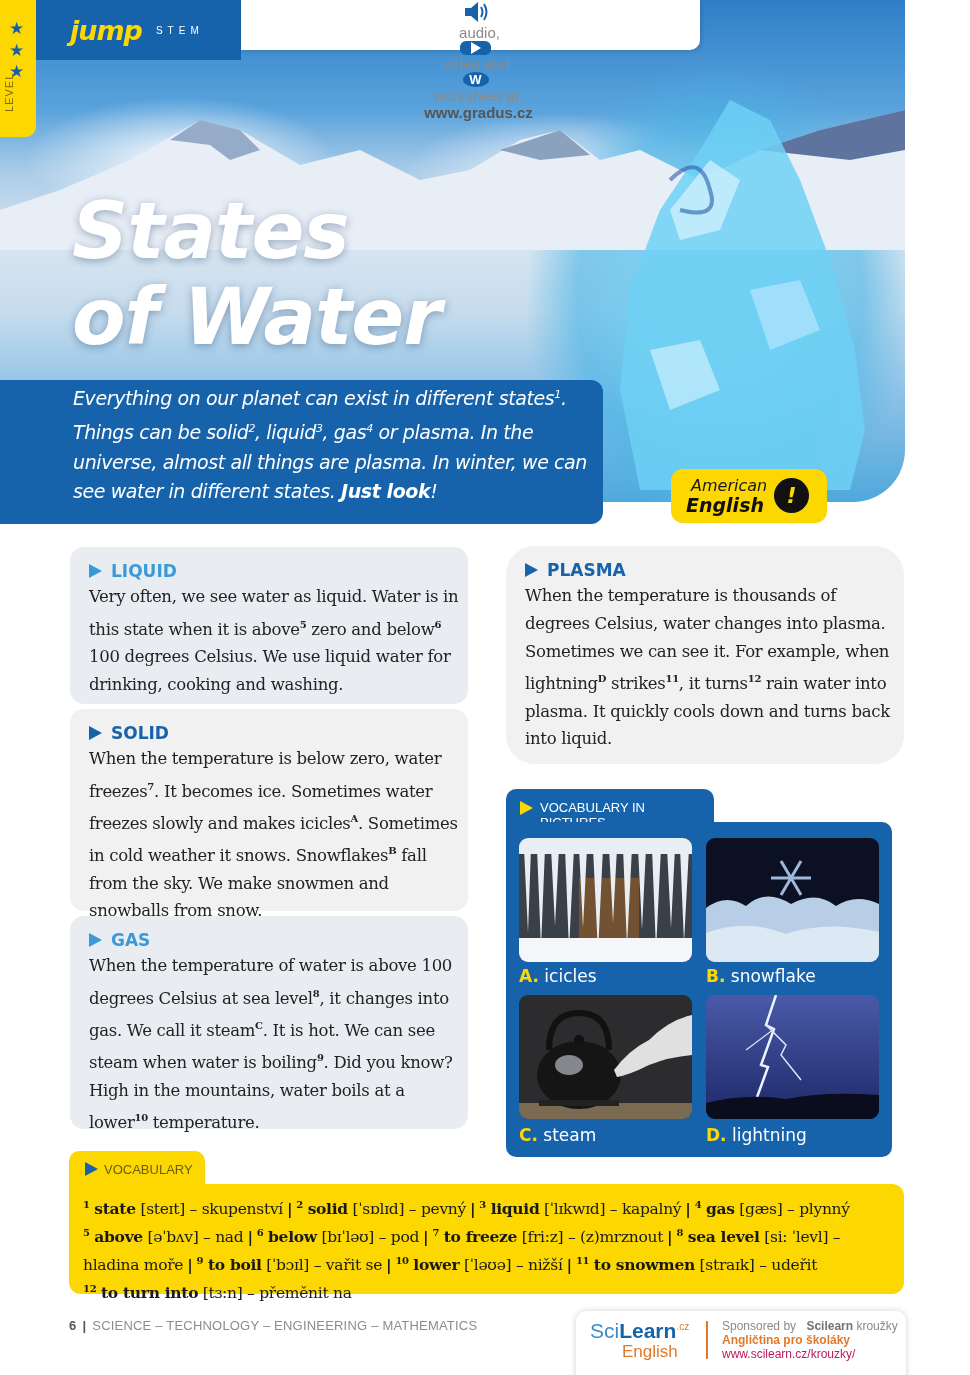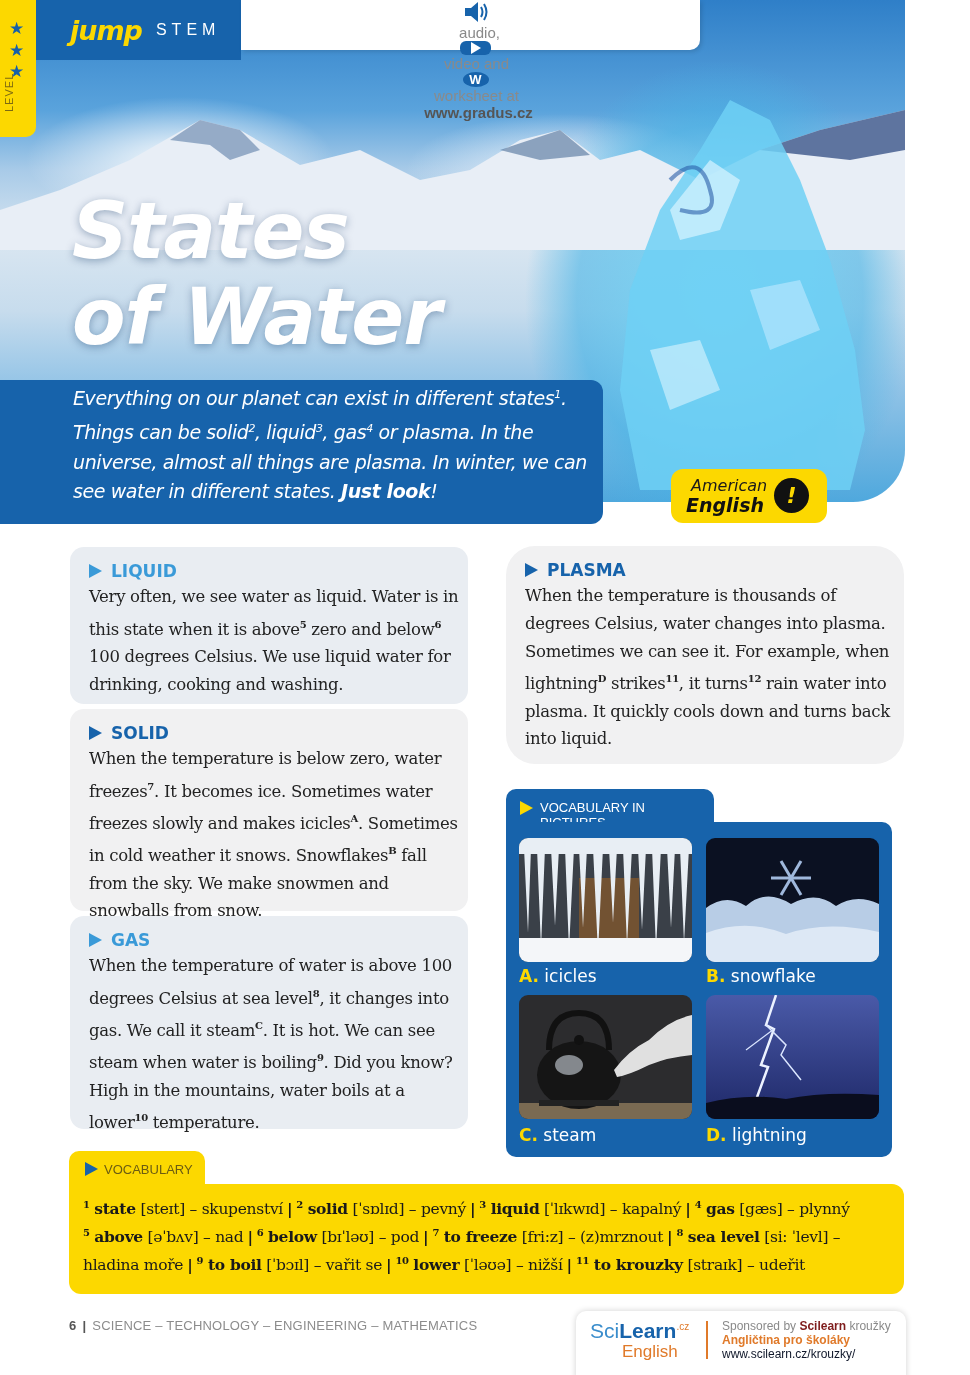--- a/index.html
+++ b/index.html
@@ -16,21 +16,21 @@
   .mountains { position: absolute; left: 0; top: 90px; width: 905px; height: 160px; }
   .ice-block { position: absolute; left: 610px; top: 90px; width: 260px; height: 400px; }
   .hero-title { position: absolute; left: 72px; top: 188px; color: #ffffff; font-family: "DejaVu Sans", sans-serif; font-weight: bold; font-style: italic; font-size: 78px; line-height: 86px; letter-spacing: -1px; text-shadow: 0 2px 8px rgba(0,40,90,0.35); }
 
   
   .level-tab { position: absolute; left: 0; top: 0; width: 36px; height: 137px; background: #fcd800; border-bottom-right-radius: 10px; z-index: 5; }
   .level-tab .star { position: absolute; left: 9px; color: #1660a9; font-size: 17px; line-height: 17px; }
   .level-tab .lvl { position: absolute; left: 3px; top: 112px; transform: rotate(-90deg); transform-origin: left top; color: #7d6a10; font-size: 11px; letter-spacing: 1px; font-family: "Liberation Sans", sans-serif; width: 40px; }
   .brand-bar { position: absolute; left: 36px; top: 0; width: 205px; height: 60px; background: #1763ab; z-index: 4; display: flex; align-items: center; }
   .brand-jump { margin-left: 34px; color: #fcd800; font-family: "DejaVu Sans", sans-serif; font-weight: bold; font-style: italic; font-size: 27px; letter-spacing: -1px; }
-  .brand-stem { margin-left: 14px; color: #ffffff; font-family: "Liberation Sans", sans-serif; font-size: 16px; letter-spacing: 5px; }
+  .brand-stem { margin-left: 14px; color: #ffffff; font-family: "Liberation Sans", sans-serif; font-size: 10px; letter-spacing: 5px; }
   .media-bar { position: absolute; left: 241px; top: 0; width: 459px; height: 50px; background: #ffffff; border-bottom-right-radius: 10px; z-index: 4; display: flex; align-items: center; padding-left: 12px; box-shadow: 2px 2px 4px rgba(0,0,0,0.12); font-family: "Liberation Sans", sans-serif; font-size: 15px; color: #8a8a8a; flex-direction: column; }
   .media-bar .ic { display: inline-flex; align-items: center; justify-content: center; }
   .media-bar .speaker { width: 28px; height: 24px; }
   .media-bar .play-ic { width: 31px; height: 26px; background: #1763ab; border-radius: 6px; margin: 0 8px 0 6px; }
   .media-bar .w-ic { width: 26px; height: 26px; background: #1763ab; border-radius: 50%; color: #fff; font-weight: bold; font-size: 13px; margin: 0 8px 0 6px; }
   .media-bar .txt { margin-left: 6px; }
   .media-bar .site { color: #555555; font-weight: bold; margin-left: 4px; }
 
   
   .intro { position: absolute; left: 0; top: 380px; width: 603px; height: 144px; background: #1763ab; border-radius: 0 12px 12px 0; z-index: 3; padding: 0 0 0 73px; color: #ffffff; font-family: "DejaVu Sans", sans-serif; font-style: italic; font-size: 19px; line-height: 29.5px; letter-spacing: -0.4px; }
@@ -75,23 +75,23 @@
   .footer-left { position: absolute; left: 69px; top: 1318px; font-family: "Liberation Sans", sans-serif; font-size: 13px; color: #8c8c8c; letter-spacing: 0.2px; }
   .footer-left .pg { color: #555; font-weight: bold; }
   .footer-left .bar { color: #555; margin: 0 6px; font-weight: bold; }
   .sponsor { position: absolute; left: 576px; top: 1311px; width: 330px; height: 70px; background: #ffffff; border-radius: 10px 10px 0 0; box-shadow: 0 0 6px rgba(0,0,0,0.18); }
   .sponsor .sci { position: absolute; left: 14px; top: 8px; font-family: "Liberation Sans", sans-serif; font-size: 21px; color: #3a8dcc; }
   .sponsor .sci b { color: #1763ab; font-weight: bold; }
   .sponsor .sci sup { font-size: 10px; color: #e07a2a; }
   .sponsor .eng { position: absolute; left: 46px; top: 31px; font-family: "Liberation Sans", sans-serif; font-size: 17px; color: #e07a2a; }
   .sponsor .vline { position: absolute; left: 130px; top: 10px; width: 2px; height: 38px; background: #e07a2a; }
   .sponsor .s1 { position: absolute; left: 146px; top: 8px; font-family: "Liberation Sans", sans-serif; font-size: 12px; color: #8a8a8a; }
-  .sponsor .s1 b { color: #7f1d1d; }
+  .sponsor .s1 b { color: #737373; margin-left: 7px; }
   .sponsor .s2 { position: absolute; left: 146px; top: 22px; font-family: "Liberation Sans", sans-serif; font-size: 12px; color: #e07a2a; font-weight: bold; }
-  .sponsor .s3 { position: absolute; left: 146px; top: 36px; font-family: "Liberation Sans", sans-serif; font-size: 12px; color: #0f172a; }
+  .sponsor .s3 { position: absolute; left: 146px; top: 36px; font-family: "Liberation Sans", sans-serif; font-size: 12px; color: #be185d; }
 </style>
 </head>
 <body>
 
 <div class="hero">
   <svg class="mountains" viewBox="0 0 905 160" preserveAspectRatio="none">
     <path d="M0,120 L60,100 L130,70 L200,30 L240,40 L300,75 L360,60 L420,90 L470,80 L520,50 L560,40 L600,70 L640,60 L700,90 L760,60 L820,40 L905,20 L905,160 L0,160 Z" fill="#e8eef6"></path>
     <path d="M170,50 L200,30 L240,40 L260,60 L230,70 L210,55 Z" fill="#5d7fa8" opacity="0.6"></path>
     <path d="M500,60 L560,40 L590,65 L540,70 Z" fill="#4d6f9a" opacity="0.6"></path>
     <path d="M760,60 L820,40 L905,20 L905,60 L850,70 Z" fill="#24407a" opacity="0.7"></path>
@@ -250,21 +250,24 @@
   <span class="lbl">VOCABULARY</span>
 </div>
 <div class="voc-box">
   <div class="voc-line">
     <sup>1</sup> <b>state</b> <span>[steɪt]</span> <span>–</span> <span>skupenství</span><span class="sep">|</span><sup>2</sup> <b>solid</b> <span>[ˈsɒlɪd]</span> <span>–</span> <span>pevný</span><span class="sep">|</span><sup>3</sup> <b>liquid</b> <span>[ˈlɪkwɪd]</span> <span>–</span> <span>kapalný</span><span class="sep">|</span><sup>4</sup> <b>gas</b> <span>[gæs]</span> <span>–</span> <span>plynný</span>
   </div>
   <div class="voc-line">
     <sup>5</sup> <b>above</b> <span>[əˈbʌv]</span> <span>–</span> <span>nad</span><span class="sep">|</span><sup>6</sup> <b>below</b> <span>[bɪˈləʊ]</span> <span>–</span> <span>pod</span><span class="sep">|</span><sup>7</sup> <b>to freeze</b> <span>[fri:z]</span> <span>–</span> <span>(z)mrznout</span><span class="sep">|</span><sup>8</sup> <b>sea level</b> <span>[si: ˈlevl]</span> <span>–</span>
   </div>
   <div class="voc-line">
-    <span>hladina moře</span><span class="sep">|</span><sup>9</sup> <b>to boil</b> <span>[ˈbɔɪl]</span> <span>–</span> <span>vařit se</span><span class="sep">|</span><sup>10</sup> <b>lower</b> <span>[ˈləʊə]</span> <span>–</span> <span>nižší</span><span class="sep">|</span><sup>11</sup> <b>to krouzky</b> <span>[straɪk]</span> <span>–</span> <span>udeřit</span>
+    <span>hladina moře</span><span class="sep">|</span><sup>9</sup> <b>to boil</b> <span>[ˈbɔɪl]</span> <span>–</span> <span>vařit se</span><span class="sep">|</span><sup>10</sup> <b>lower</b> <span>[ˈləʊə]</span> <span>–</span> <span>nižší</span><span class="sep">|</span><sup>11</sup> <b>to snowmen</b> <span>[straɪk]</span> <span>–</span> <span>udeřit</span>
+  </div>
+  <div class="voc-line">
+    <sup>12</sup> <b>to turn into</b> <span>[tɜ:n]</span> <span>–</span> <span>přeměnit na</span>
   </div>
 </div>
 
 <div class="footer-left">
   <span class="pg">6</span><span class="bar">|</span><span>SCIENCE – TECHNOLOGY – ENGINEERING – MATHEMATICS</span>
 </div>
 
 <div class="sponsor">
   <div class="sci"><span>Sci</span><b>Learn</b><sup>.cz</sup></div>
   <div class="eng">English</div>

